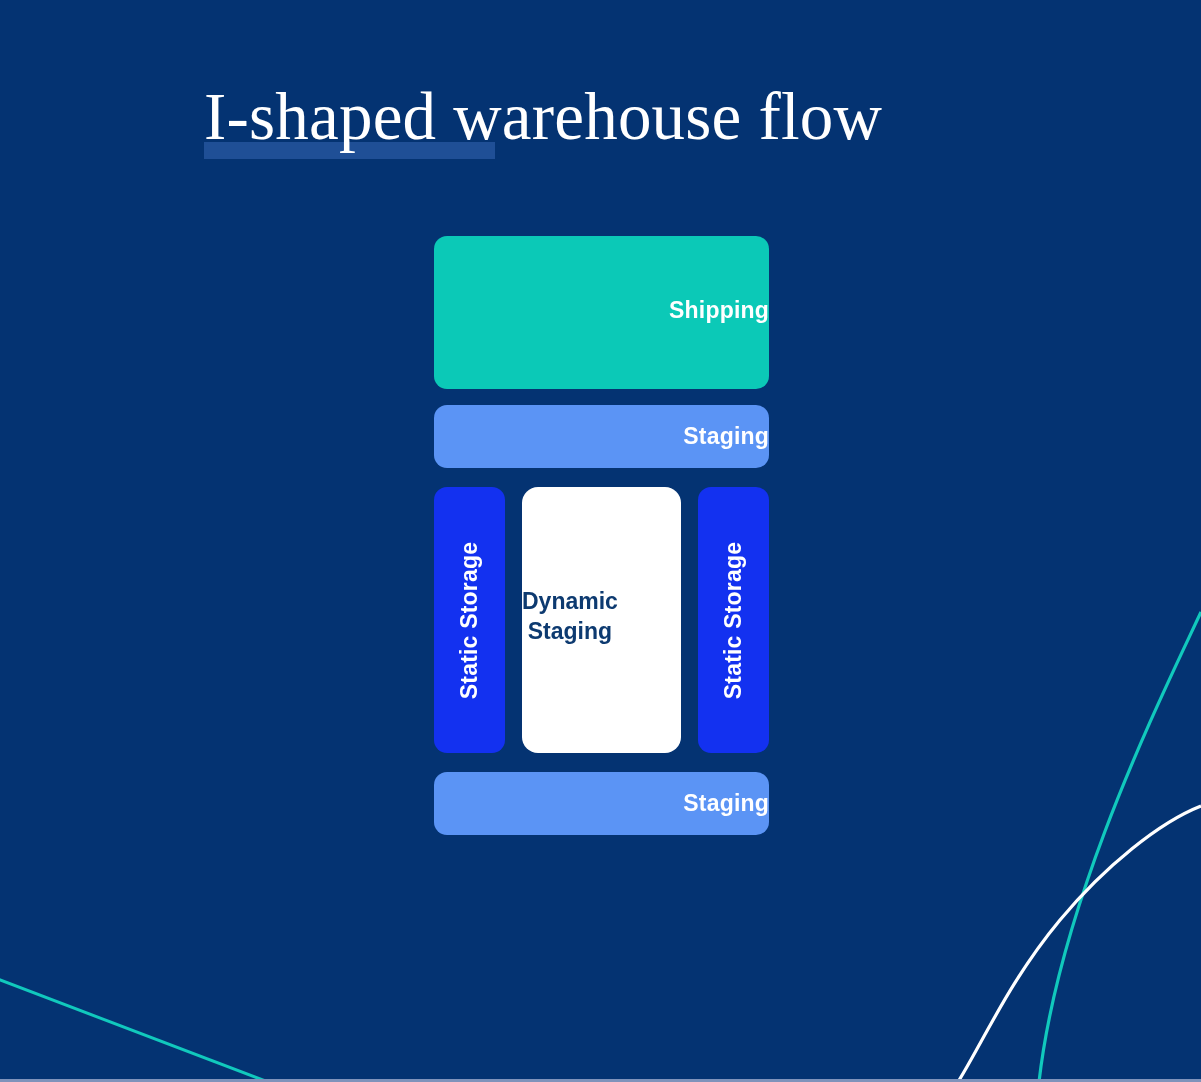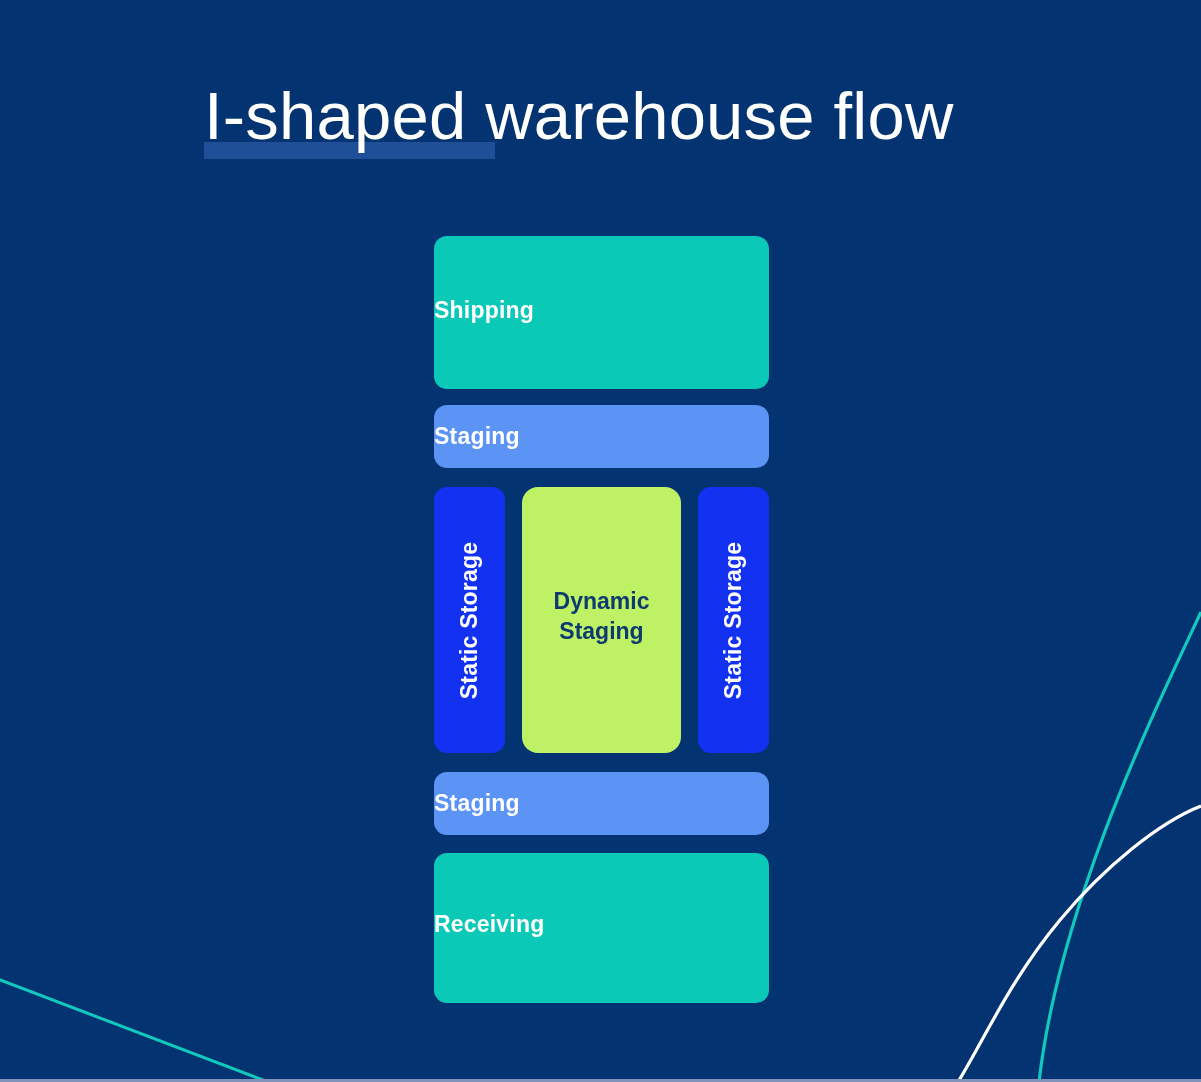--- a/index.html
+++ b/index.html
@@ -44,21 +44,21 @@
     left: 0px;
     top: 72px;
     width: 291px;
     height: 17px;
     background: #1f4f96;
   }
   #title-text {
     position: absolute;
     left: 0px;
     top: 0px;
-    font-family: Liberation Sans, sans-serif;
+    font-family: Liberation Serif, serif;
     font-size: 67px;
     line-height: 92px;
     color: #ffffff;
     white-space: nowrap;
     letter-spacing: 0.2px;
   }
 
   
   #diagram {
     position: absolute;
@@ -66,21 +66,21 @@
     top: 236px;
     width: 335px;
     height: 767px;
   }
 
   .zone {
     position: absolute;
     box-sizing: border-box;
     display: flex;
     align-items: center;
-    justify-content: flex-start;
+    justify-content: flex-end;
     border-radius: 13px;
     color: #ffffff;
     font-weight: bold;
     font-size: 23px;
     letter-spacing: 0.2px;
     text-align: center;
   }
 
   
   #zone-shipping {
@@ -131,25 +131,24 @@
     font-size: 23px;
     letter-spacing: 0.2px;
   }
 
   #zone-dynamic {
     position: absolute;
     left: 88px;
     top: 0px;
     width: 159px;
     height: 266px;
-    background: #bef264;
+    background: #ffffff;
     border-radius: 16px;
     display: flex;
     align-items: center;
-    justify-content: center;
   }
   #zone-dynamic .zone-label {
     color: #0d3a70;
     font-weight: bold;
     font-size: 23px;
     line-height: 30px;
     text-align: center;
     transform: translateY(-4px);
   }
 
@@ -228,21 +227,18 @@
       <div class="zone-static" id="zone-static-right">
         <span class="rot-label">Static Storage</span>
       </div>
 
     </div>
 
     <div class="zone" id="zone-staging-bottom">
       <span class="zone-label">Staging</span>
     </div>
 
-    <div class="zone" id="zone-receiving">
-      <span class="zone-label">Receiving</span>
-    </div>
 
   </div>
 
   <div id="bottom-rule"></div>
 
 </div>
 
 </body></html>

